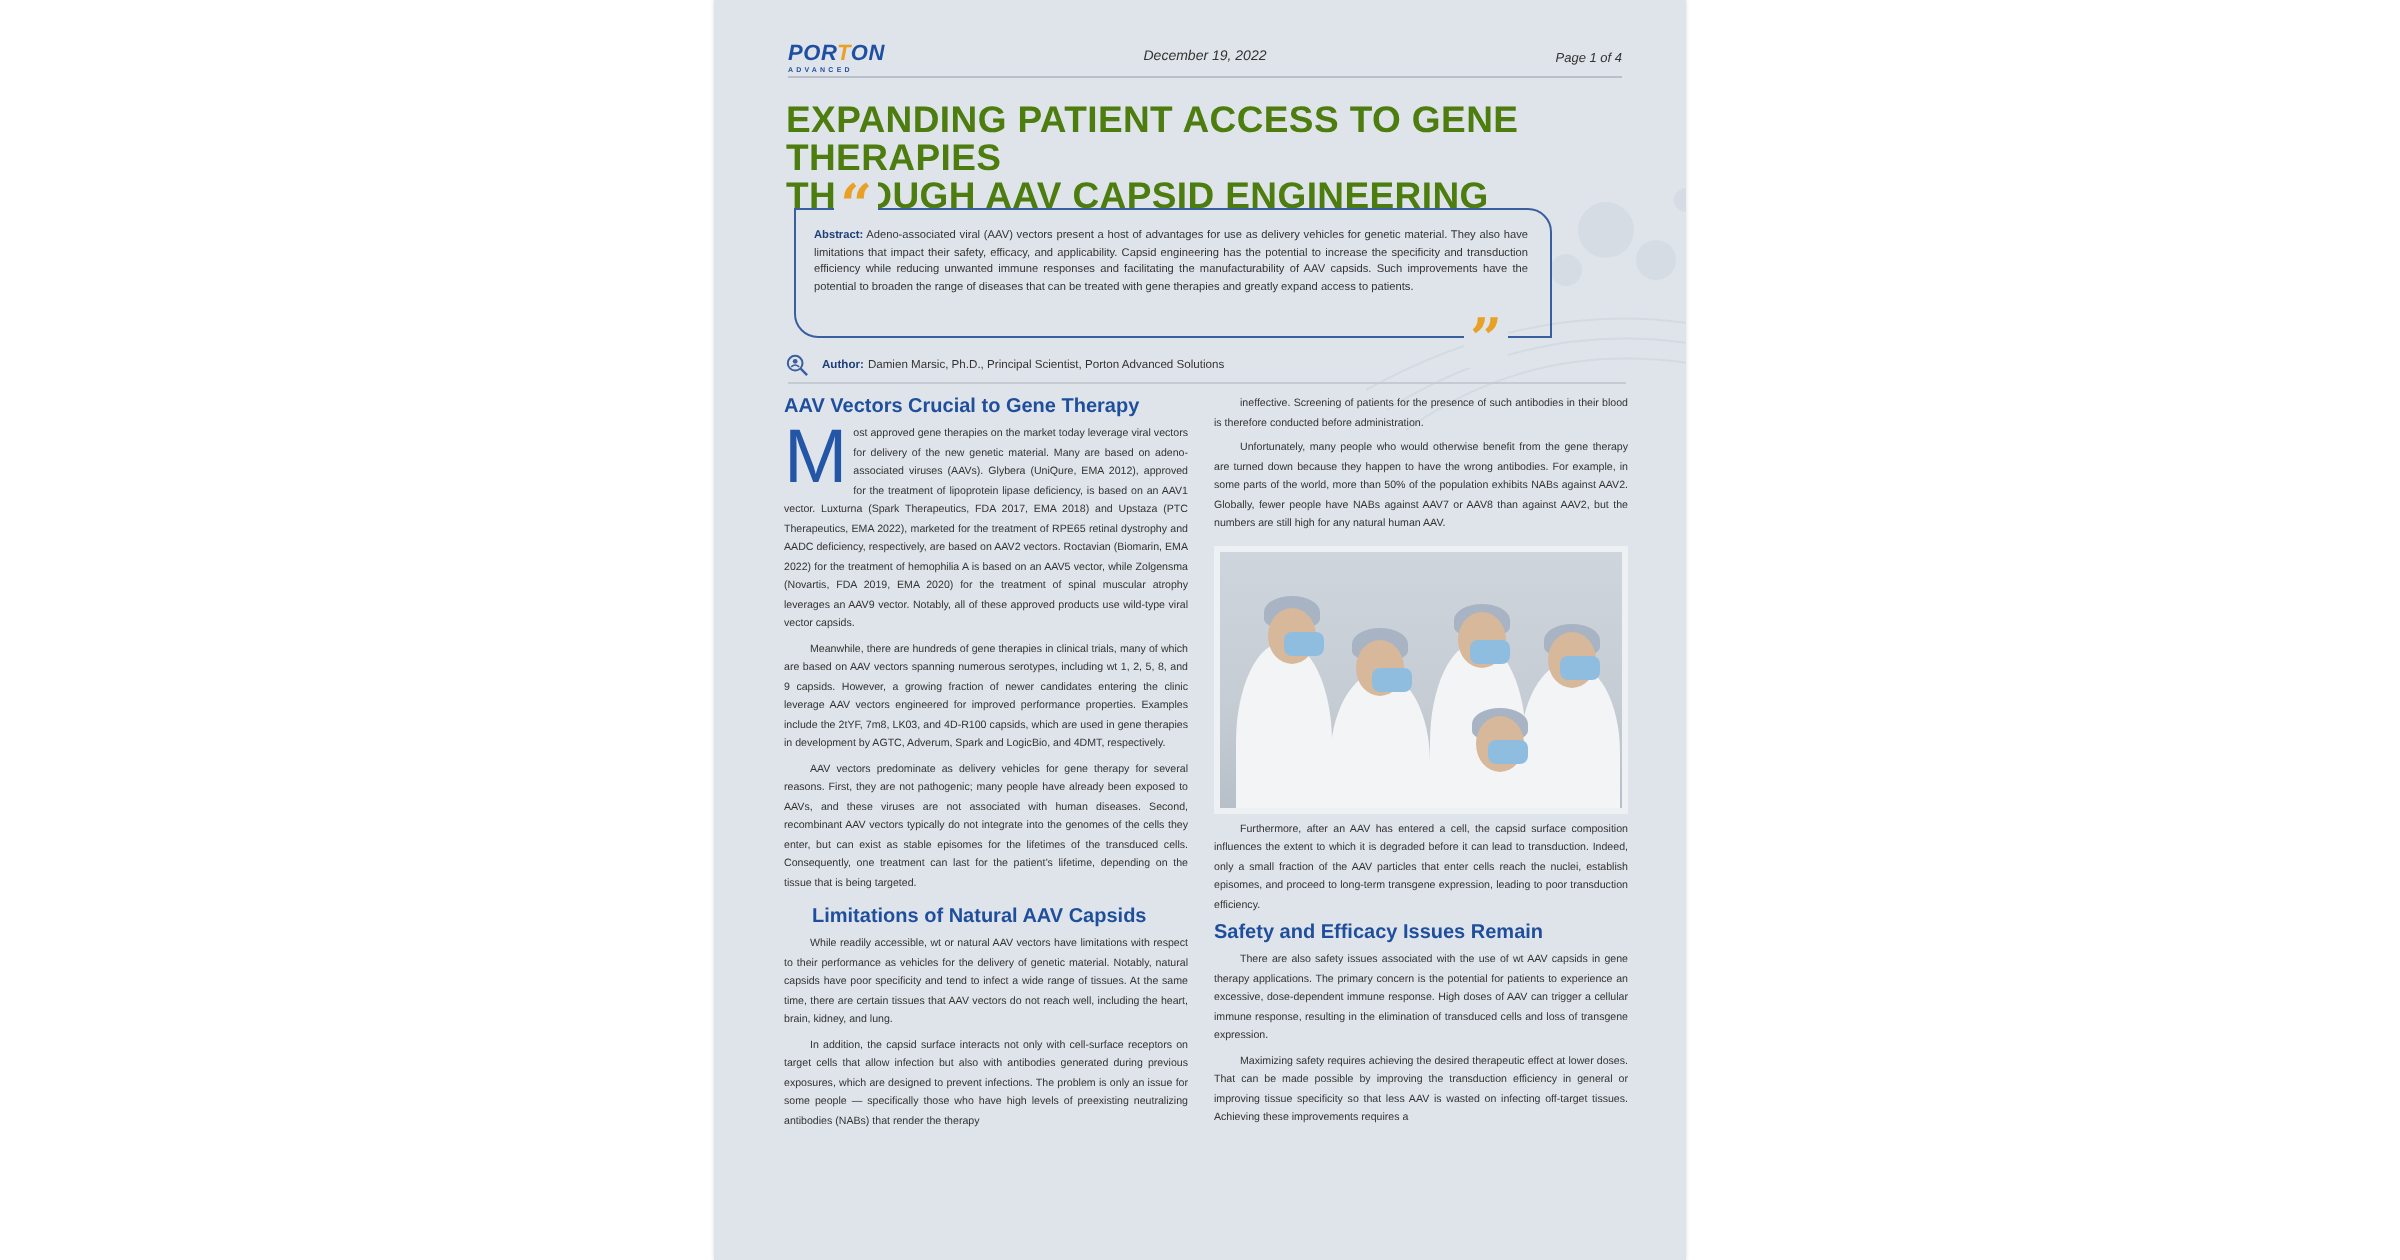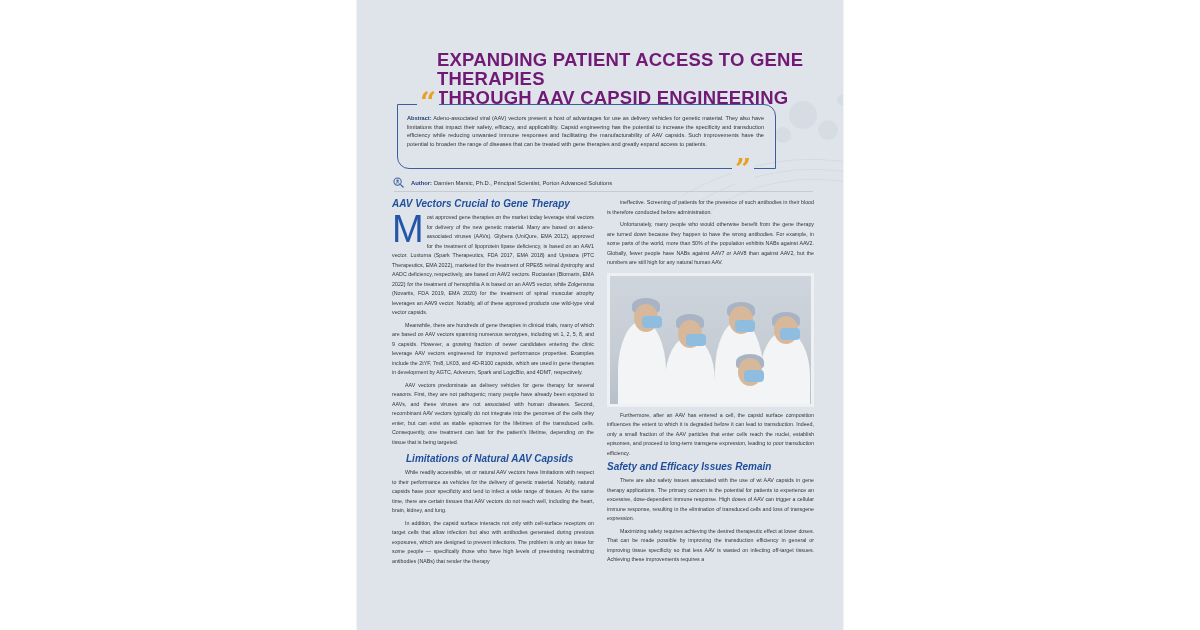--- a/index.html
+++ b/index.html
@@ -6,34 +6,34 @@
   body{width:1200px;height:630px;background:#ffffff;position:relative;overflow:hidden;font-family:"Liberation Sans",sans-serif;}
   .page{position:absolute;left:357px;top:0;width:486px;height:630px;background:#dfe4ea;box-shadow:0 0 2px rgba(0,0,0,0.15);overflow:hidden;}
   .deco{position:absolute;right:-20px;top:55px;width:180px;height:170px;opacity:0.35;}
   .header{position:absolute;left:37px;top:22px;width:417px;height:16px;border-bottom:1px solid #b9c0c9;}
   .logo{position:absolute;left:0;top:0;}
   .logo .main{font-family:"Liberation Sans",sans-serif;font-weight:bold;font-style:italic;font-size:11px;color:#1f4fa0;letter-spacing:0.3px;line-height:11px;}
   .logo .main .k{color:#e9a125;}
   .logo .sub{font-size:3.5px;color:#1f4fa0;letter-spacing:1.6px;line-height:4px;font-weight:bold;}
   .date{position:absolute;left:0;right:0;top:3px;text-align:center;font-style:italic;font-size:7px;color:#333;font-family:"Liberation Sans",sans-serif;}
   .pageno{position:absolute;right:0;top:4px;font-style:italic;font-size:6.5px;color:#333;}
-  .title{position:absolute;left:36px;top:50px;width:430px;font-weight:bold;font-size:18.5px;line-height:19px;color:#701a75;letter-spacing:0.2px;margin-left:44px;}
+  .title{position:absolute;left:36px;top:50px;width:430px;font-weight:bold;font-size:18.5px;line-height:19px;color:#4d7c0f;letter-spacing:0.2px;}
   .abstract-box{position:absolute;left:40px;top:104px;width:377px;height:63px;border:1.5px solid #3a5f9f;border-radius:0 12px 0 12px;}
   .q-open{position:absolute;left:60px;top:89px;font-size:28px;font-weight:bold;color:#e9a125;font-family:"DejaVu Serif",serif;background:#dfe4ea;padding:0 3px;line-height:28px;}
   .q-close{position:absolute;left:375px;top:156px;font-size:28px;font-weight:bold;color:#e9a125;font-family:"DejaVu Serif",serif;background:#dfe4ea;padding:0 3px;line-height:28px;}
   .abstract-text{position:absolute;left:50px;top:114px;width:357px;font-size:5.6px;line-height:8.6px;color:#333;text-align:justify;}
   .abstract-text b{color:#1f3f77;}
   .author{position:absolute;left:36px;top:177px;width:420px;font-size:5.8px;color:#333;display:flex;align-items:center;}
   .author b{color:#1f3f77;margin-right:2px;}
   .author-icon{width:11px;height:11px;margin-right:7px;}
   .divider{position:absolute;left:37px;top:191px;width:419px;height:1px;background:#c5cbd3;}
   .col{position:absolute;font-size:5.3px;line-height:9.5px;color:#333;text-align:justify;}
   .col1{left:35px;top:198px;width:202px;}
   .col2{left:250px;top:198px;width:207px;}
-  h2{margin:0 0 3px 0;font-style:italic;font-weight:bold;font-size:10px;line-height:12px;color:#1f4f9c;}
+  h2{margin:0 0 3px 0;font-weight:bold;font-size:10px;line-height:12px;color:#1f4f9c;}
   p{margin:0 0 3px 0;text-indent:13px;}
   p.noind{text-indent:0;}
   .dropcap{float:left;font-size:38px;line-height:30px;color:#2456a8;margin:1px 3px 0 0;font-family:"Liberation Sans",sans-serif;}
   .photo{width:207px;height:134px;margin:5px 0 4px 0;background:linear-gradient(180deg,#cfd5dc 0%,#c5ccd4 60%,#b7bfc8 100%);position:relative;overflow:hidden;border:3px solid #eef1f4;box-sizing:border-box;}
   .person{position:absolute;border-radius:50% 50% 10% 10%;background:#f2f4f6;}
   .head{position:absolute;width:24px;height:28px;border-radius:50%;background:#d8b89b;}
   .cap{position:absolute;width:28px;height:16px;border-radius:50% 50% 30% 30%;background:#a8b3c4;}
   .mask{position:absolute;width:20px;height:12px;border-radius:4px;background:#8fbde0;}
 </style>
 </head>
@@ -44,20 +44,28 @@
   <svg class="deco" viewBox="0 0 180 170">
     <circle cx="120" cy="60" r="14" fill="#c7cfd9"></circle>
     <circle cx="145" cy="75" r="10" fill="#c7cfd9"></circle>
     <circle cx="100" cy="80" r="8" fill="#c7cfd9"></circle>
     <circle cx="160" cy="45" r="6" fill="#c7cfd9"></circle>
     <path d="M20 160 Q90 110 180 130" stroke="#c0c8d2" fill="none" stroke-width="1"></path>
     <path d="M10 150 Q90 100 180 120" stroke="#c0c8d2" fill="none" stroke-width="1"></path>
     <path d="M0 140 Q90 90 180 110" stroke="#c0c8d2" fill="none" stroke-width="1"></path>
   </svg>
 
+  <div class="header">
+    <div class="logo">
+      <div class="main"><span>POR</span><span class="k">T</span><span>ON</span></div>
+      <div class="sub">ADVANCED</div>
+    </div>
+    <div class="date">December 19, 2022</div>
+    <div class="pageno">Page 1 of 4</div>
+  </div>
 
   <div class="title">
     <div>EXPANDING PATIENT ACCESS TO GENE THERAPIES</div>
     <div>THROUGH AAV CAPSID ENGINEERING</div>
   </div>
 
   <div class="abstract-box"></div>
   <div class="q-open">“</div>
   <div class="q-close">”</div>
   <div class="abstract-text"><b>Abstract:</b><span> Adeno-associated viral (AAV) vectors present a host of advantages for use as delivery vehicles for genetic material. They also have limitations that impact their safety, efficacy, and applicability. Capsid engineering has the potential to increase the specificity and transduction efficiency while reducing unwanted immune responses and facilitating the manufacturability of AAV capsids. Such improvements have the potential to broaden the range of diseases that can be treated with gene therapies and greatly expand access to patients.</span></div>

